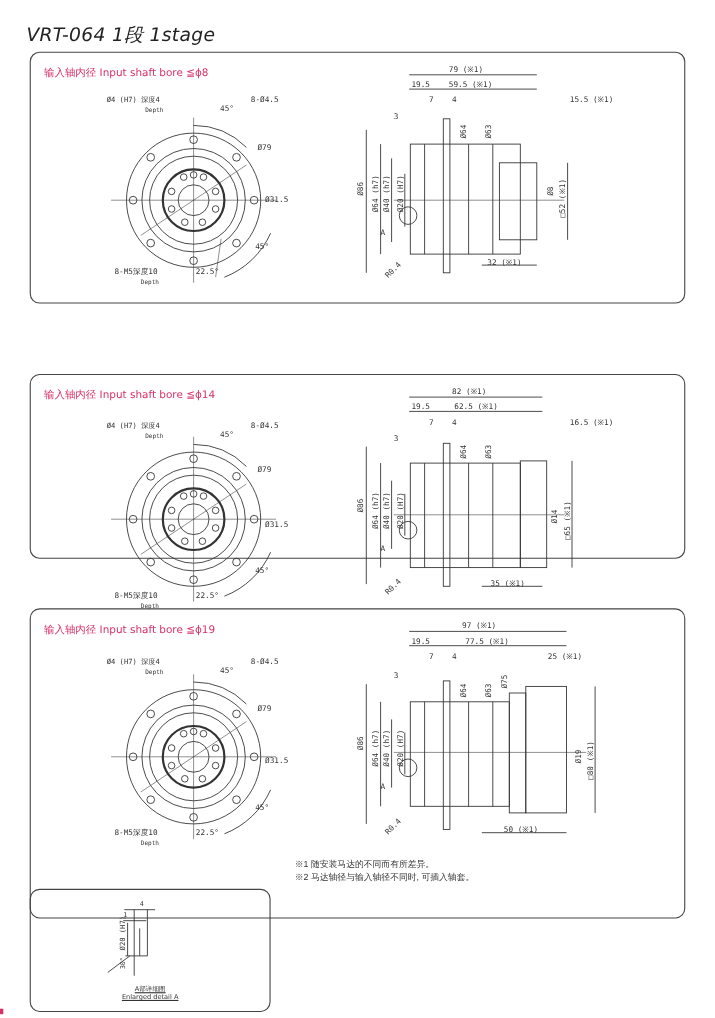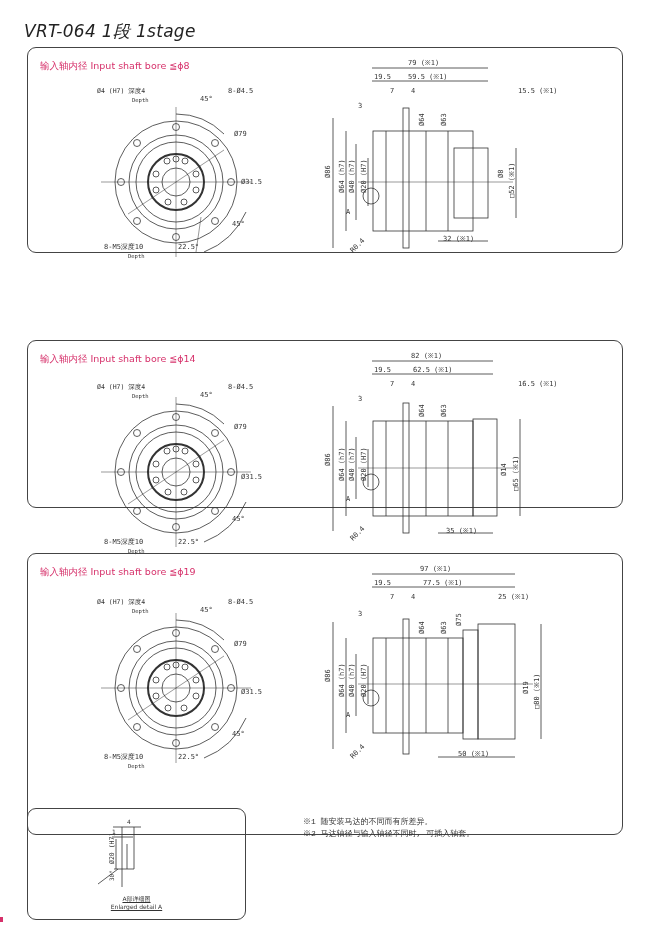--- a/index.html
+++ b/index.html
@@ -2,32 +2,32 @@
 <html><head>
 <meta charset="utf-8">
 <style>
   html,body{margin:0;padding:0;background:#fff;}
   body{width:650px;height:925px;position:relative;overflow:hidden;font-family:"DejaVu Sans",sans-serif;color:#333;}
   .title{position:absolute;left:24px;top:20px;font-family:"DejaVu Sans",sans-serif;font-style:italic;font-size:17px;color:#222;letter-spacing:0.3px;}
   .panel{position:absolute;left:27px;width:596px;border:1.5px solid #444;border-radius:9px;box-sizing:border-box;}
   .panel svg{position:absolute;left:0;top:0;}
   .bore{position:absolute;left:12px;top:12px;font-size:9.5px;color:#d6306a;font-family:"DejaVu Sans",sans-serif;}
   .detail{position:absolute;left:27px;top:808px;width:219px;height:112px;border:1.5px solid #444;border-radius:9px;box-sizing:border-box;}
-  .notes{position:absolute;left:268px;top:816px;font-size:8px;color:#333;line-height:12.2px;font-family:Liberation Mono, monospace;margin-left:35px;}
+  .notes{position:absolute;left:268px;top:780px;font-size:8px;color:#333;line-height:12.2px;font-family:Liberation Sans, sans-serif;}
   .notes div{white-space:nowrap;}
   .cap{position:absolute;left:0;width:100%;text-align:center;font-size:6px;color:#333;}
   .mark{position:absolute;left:0;top:917px;width:3px;height:5px;background:#d6306a;}
   svg text{font-family:"DejaVu Sans Mono",monospace;fill:#333;}
 </style>
 </head>
 <body>
 
 <div class="title">VRT-064  1段  1stage</div>
 
-<div class="panel" style="top:47px;height:206px;padding-left:26px;">
+<div class="panel" style="top:47px;height:229px;padding-left:26px;">
   <div class="bore">输入轴内径  Input shaft bore  ≦ϕ8</div>
   <svg width="596" height="229">
     <g class="front" transform="translate(148,134)" stroke="#333" fill="none" stroke-width="0.8">
       <circle r="61"></circle>
         <circle r="47"></circle>
         <circle r="40"></circle>
         <circle r="28" stroke-width="2"></circle>
         <circle r="14"></circle>
       <line x1="-75" y1="0" x2="75" y2="0" stroke-width="0.5"></line>
         <line x1="0" y1="-75" x2="0" y2="75" stroke-width="0.5"></line>

